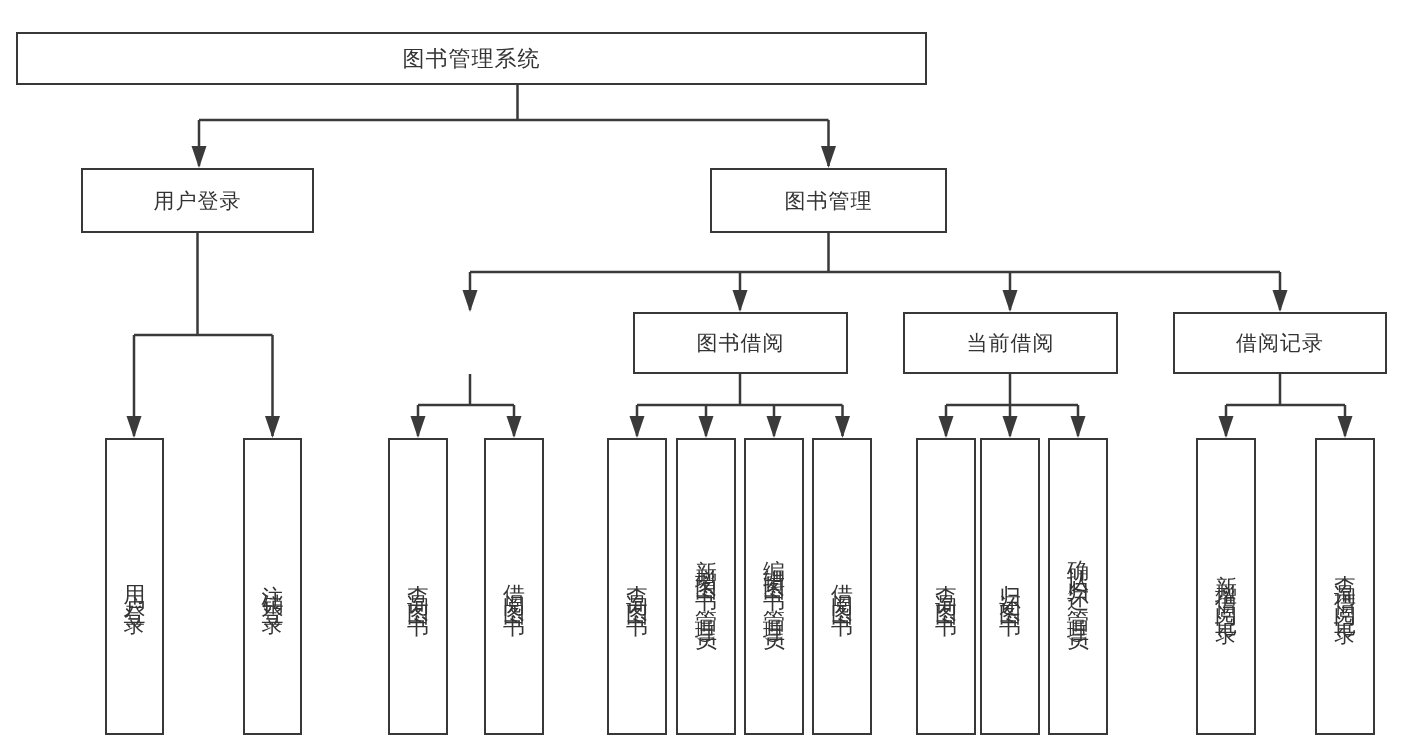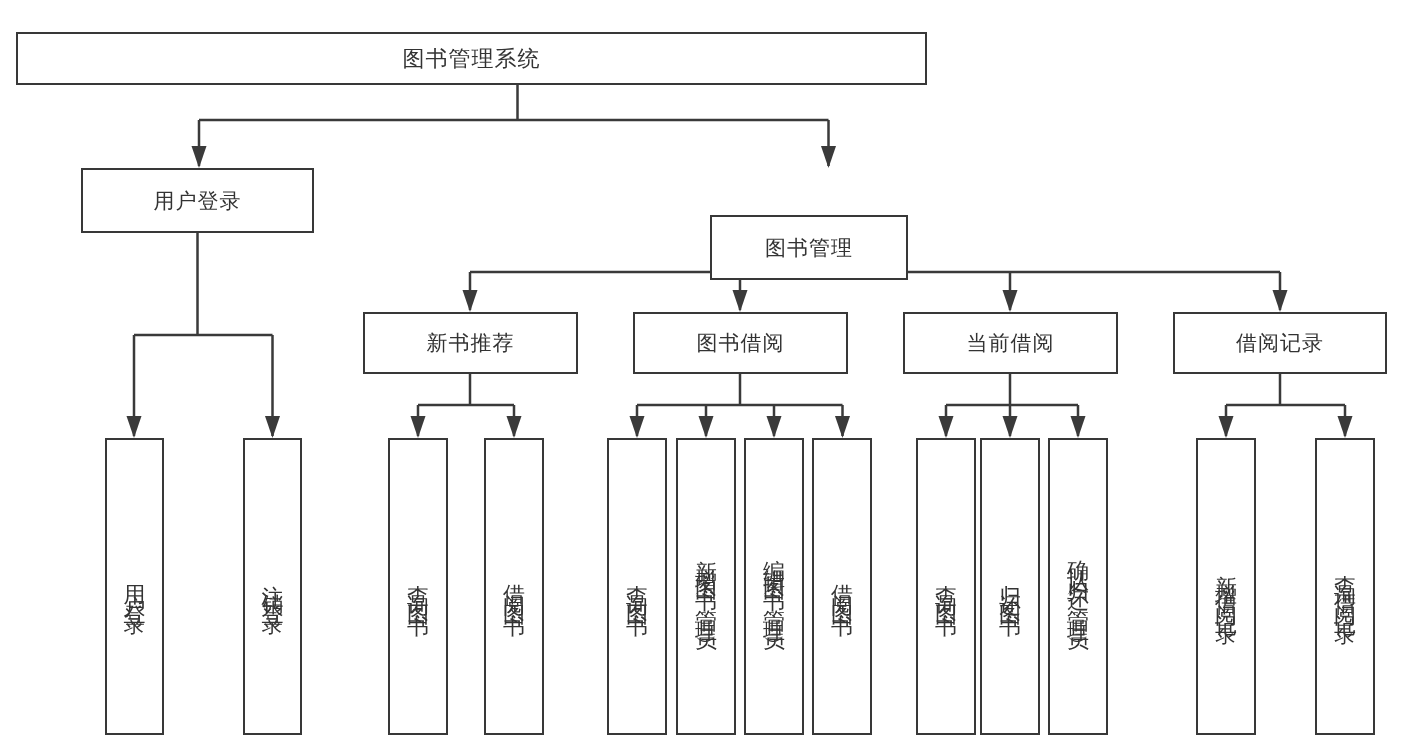--- a/index.html
+++ b/index.html
@@ -100,27 +100,24 @@
     </g>
   </svg>
 
   <div class="box hnode root-node" style="left:16px; top:15px; width:911px; height:53px;margin-top:17px;">
     <span>图书管理系统</span>
   </div>
 
   <div class="box hnode" style="left:81px; top:168px; width:233px; height:65px;">
     <span>用户登录</span>
   </div>
-  <div class="box hnode" style="left:710px; top:168px; width:198px; height:65px;margin-top:47px;">
+  <div class="box hnode" style="left:710px; top:168px; width:237px; height:65px;">
     <span>图书管理</span>
   </div>
 
-  <div class="box hnode" style="left:363px; top:312px; width:215px; height:62px;">
-    <span>新书推荐</span>
-  </div>
   <div class="box hnode" style="left:633px; top:312px; width:215px; height:62px;">
     <span>图书借阅</span>
   </div>
   <div class="box hnode" style="left:1173px; top:312px; width:214px; height:62px;">
     <span>借阅记录</span>
   </div>
   <div class="box hnode" style="left:903px; top:312px; width:215px; height:62px;">
     <span>当前借阅</span>
   </div>
 

